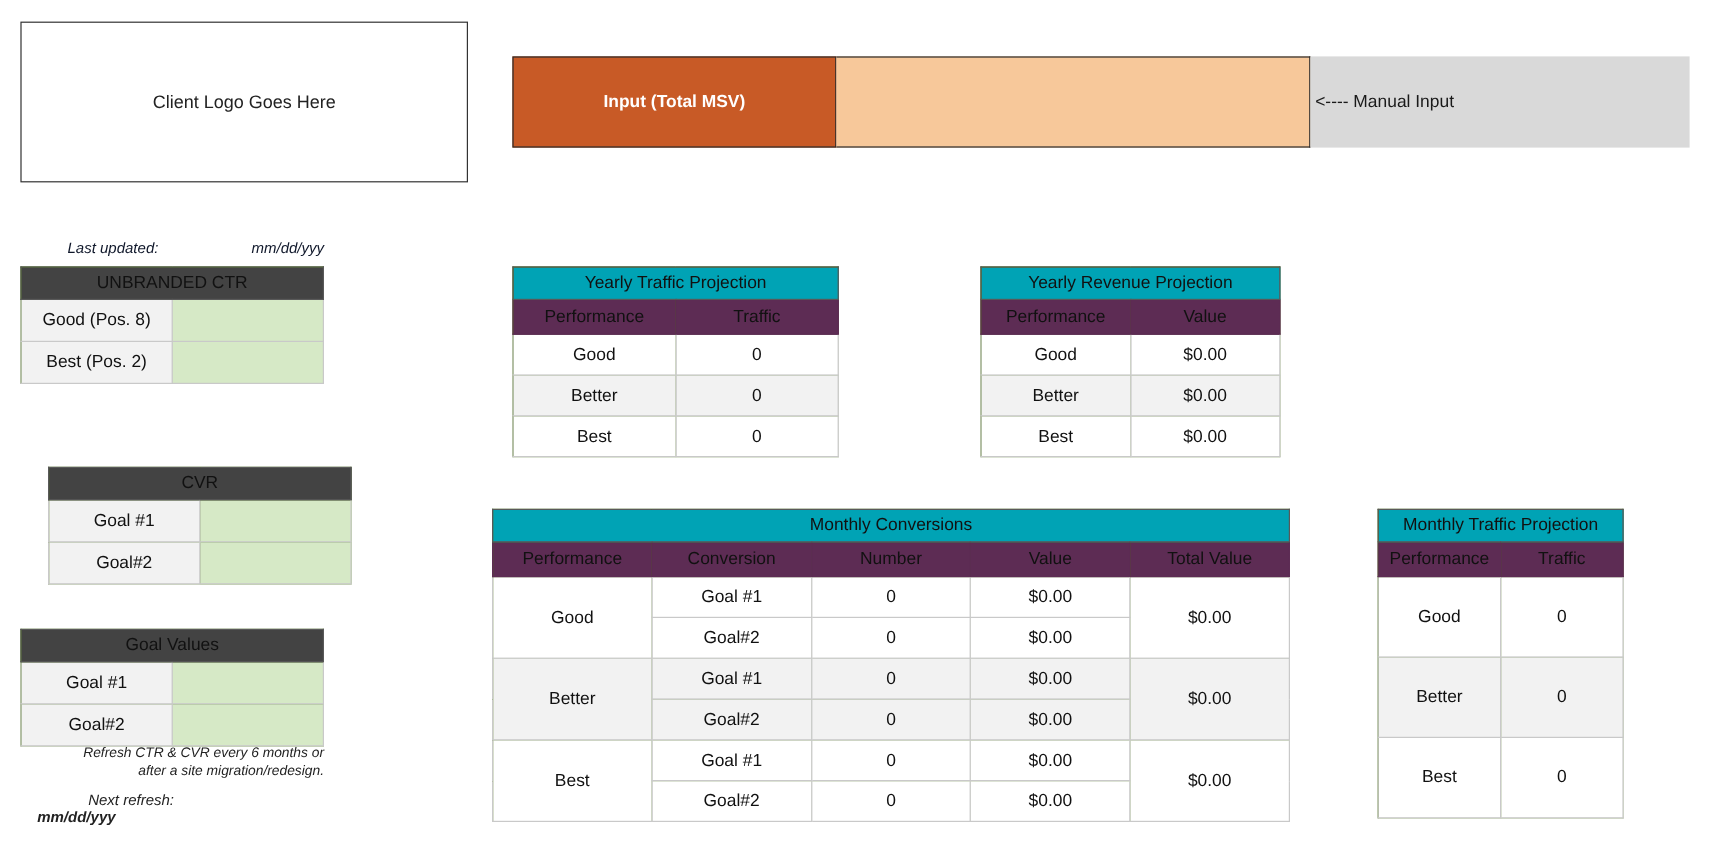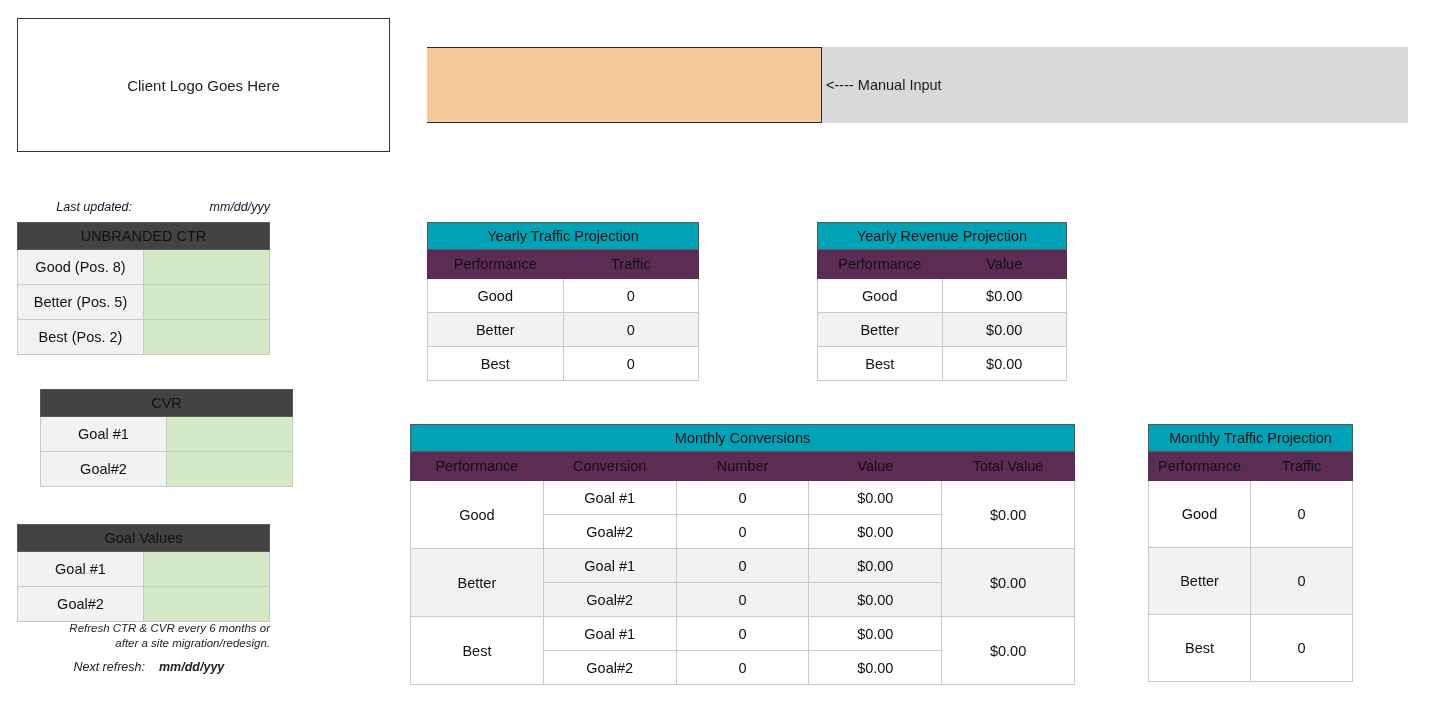--- a/index.html
+++ b/index.html
@@ -159,20 +159,21 @@
     color: #222222;
   }
   #next-refresh {
     position: absolute;
     left: 17px; top: 660px;
     width: 253px;
     display: flex;
     font-style: italic;
     font-size: 12.5px;
     color: #222222;
+    flex-direction: column;
   }
   #next-refresh .nr-label { width: 128px; text-align: right; }
   #next-refresh .nr-value { padding-left: 14px; font-weight: bold; }
 
   
   #tbl-yearly-traffic { left: 427px; top: 222px; width: 272px; padding-left: 24px; }
   #tbl-yearly-revenue { left: 817px; top: 222px; width: 250px; }
   .tbl.yearly td.data { height: 33px; }
 
   
@@ -185,40 +186,37 @@
   #tbl-monthly-traffic td.data { height: 66px; }
 </style>
 </head>
 <body>
 
 <div id="logo-box">
   <span class="logo-text">Client Logo Goes Here</span>
 </div>
 
 <div id="input-bar">
+  <div class="msv-label">Input (Total MSV)</div>
   <div class="msv-input"></div>
   <div class="manual-note">&lt;---- Manual Input</div>
 </div>
 
 <div id="last-updated">
   <span class="lu-label">Last updated:</span>
   <span class="lu-value">mm/dd/yyy</span>
 </div>
 
 <table class="tbl side" id="tbl-ctr">
   <tbody>
       <tr>
         <td class="title-dark" colspan="2">UNBRANDED CTR</td>
       </tr>
   <tr>
     <td class="lbl">Good (Pos. 8)</td>
-    <td class="val"></td>
-  </tr>
-  <tr>
-    <td class="lbl">Better (Pos. 5)</td>
     <td class="val"></td>
   </tr>
   <tr>
     <td class="lbl">Best (Pos. 2)</td>
     <td class="val"></td>
   </tr>
 </tbody>
   </table>
 
 <table class="tbl side" id="tbl-cvr">

